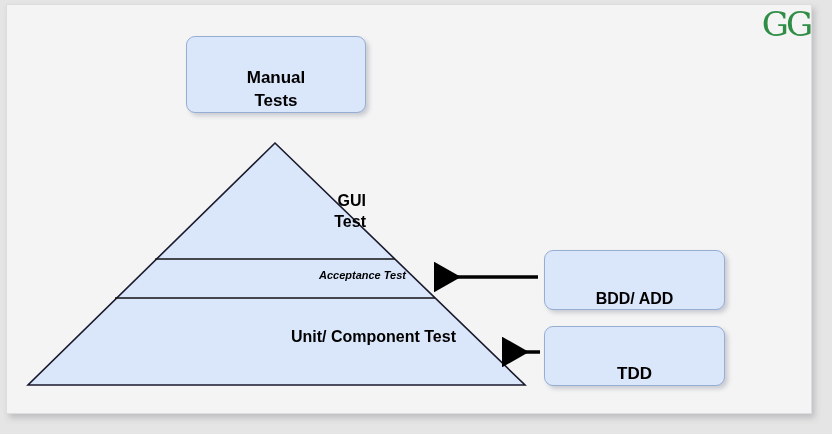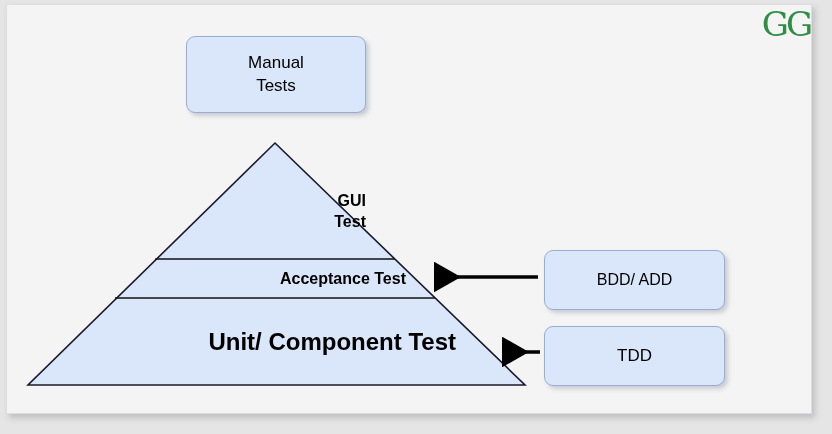--- a/index.html
+++ b/index.html
@@ -63,25 +63,25 @@
 
   
   .node-box {
     position: absolute;
     background: #dae6fa;
     border: 1px solid #97aed4;
     border-radius: 9px;
     box-shadow: 3px 3px 4px rgba(150,155,170,0.45);
     box-sizing: border-box;
     display: flex;
-    align-items: center;
+    align-items: flex-end;
     justify-content: center;
     text-align: center;
     color: #000000;
-    font-weight: normal;
+    font-weight: bold;
   }
   .node-box .node-label {
     line-height: 1.32;
     white-space: pre-line;
     padding: 0 6px;
   }
 
   #box-manual-tests {
     left: 186px;
     top: 36px;
@@ -117,27 +117,28 @@
   #tier-label-gui {
     left: 186px;
     top: 190px;
     width: 180px;
     font-size: 16px;
   }
   #tier-label-acceptance {
     left: 146px;
     top: 268px;
     width: 260px;
-    font-size: 16px;
+    font-size: 11px;
+    font-style: italic;
   }
   #tier-label-unit {
     left: 96px;
     top: 326px;
     width: 360px;
-    font-size: 24px;
+    font-size: 16px;
   }
 </style>
 </head>
 <body>
 
 <div id="canvas">
 
   <div class="card-surface"></div>
 
   <div class="brand-logo">GG</div>

